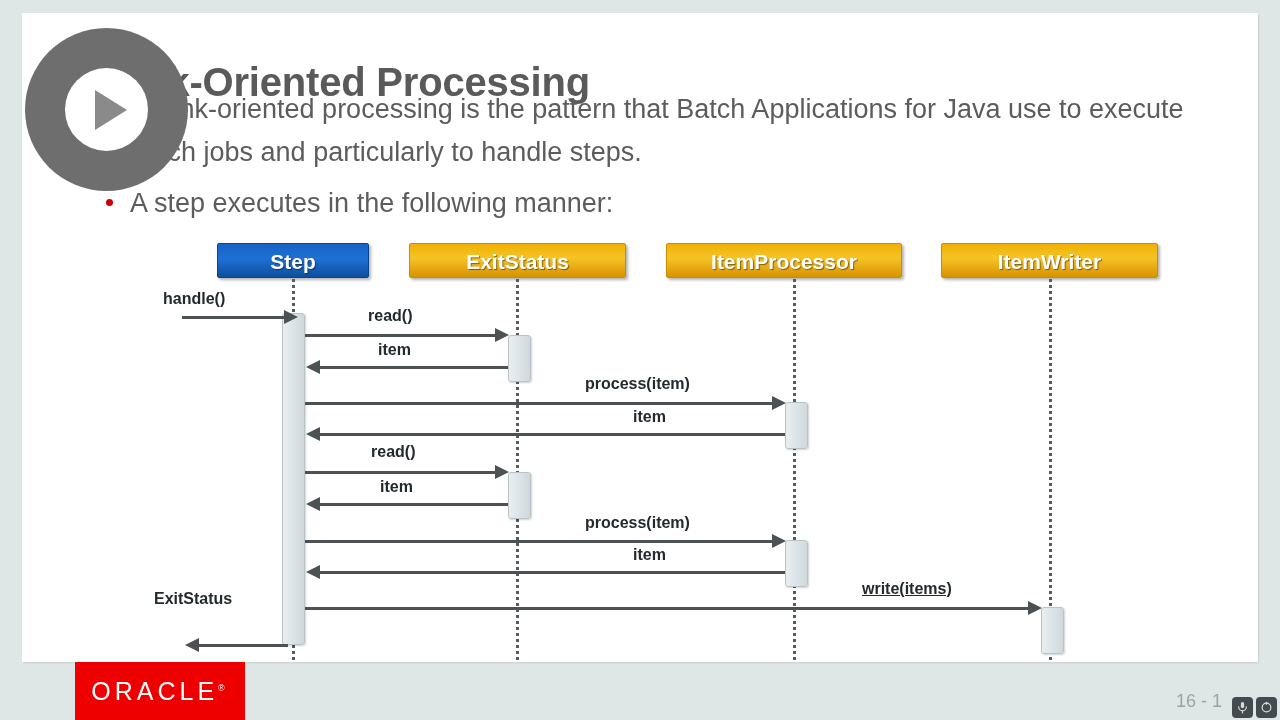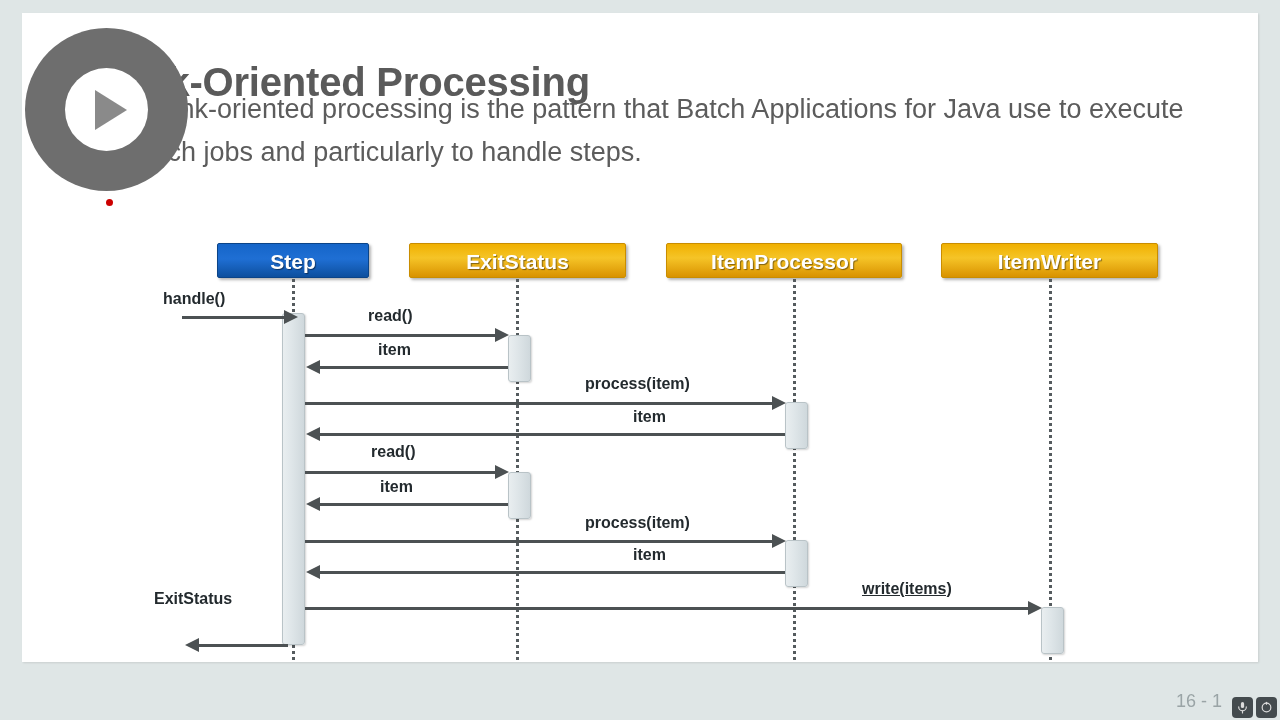--- a/index.html
+++ b/index.html
@@ -270,30 +270,34 @@
 
     <h1 id="slide-title">Chunk-Oriented Processing</h1>
 
     <div class="bullet-block" id="bullet-1">
       
       <span>Chunk-oriented processing is the pattern that Batch Applications for Java use to execute batch jobs and particularly to handle steps.</span>
     </div>
 
     <div class="bullet-block" id="bullet-2">
       <span class="bullet-dot"></span>
+      <span>A step executes in the following manner:</span>
     </div>
 
   </div>
 
   <div id="play-overlay">
     <div id="play-inner">
       <div id="play-triangle"></div>
     </div>
   </div>
 
+  <div id="oracle-logo">
+    <span id="oracle-wordmark"><span>ORACLE</span><sup>®</sup></span>
+  </div>
 
   <div id="page-number">16 - 1</div>
 
   <div id="tray">
     <div class="tray-btn">
       <svg width="13" height="13" viewBox="0 0 24 24" fill="none" stroke="#dcdcdc" stroke-width="2.2" stroke-linecap="round" stroke-linejoin="round">
         <rect x="9" y="2" width="6" height="11" rx="3" fill="#dcdcdc" stroke="none"></rect>
         <path d="M5 11a7 7 0 0 0 14 0"></path>
         <line x1="12" y1="18" x2="12" y2="22"></line>
       </svg>

